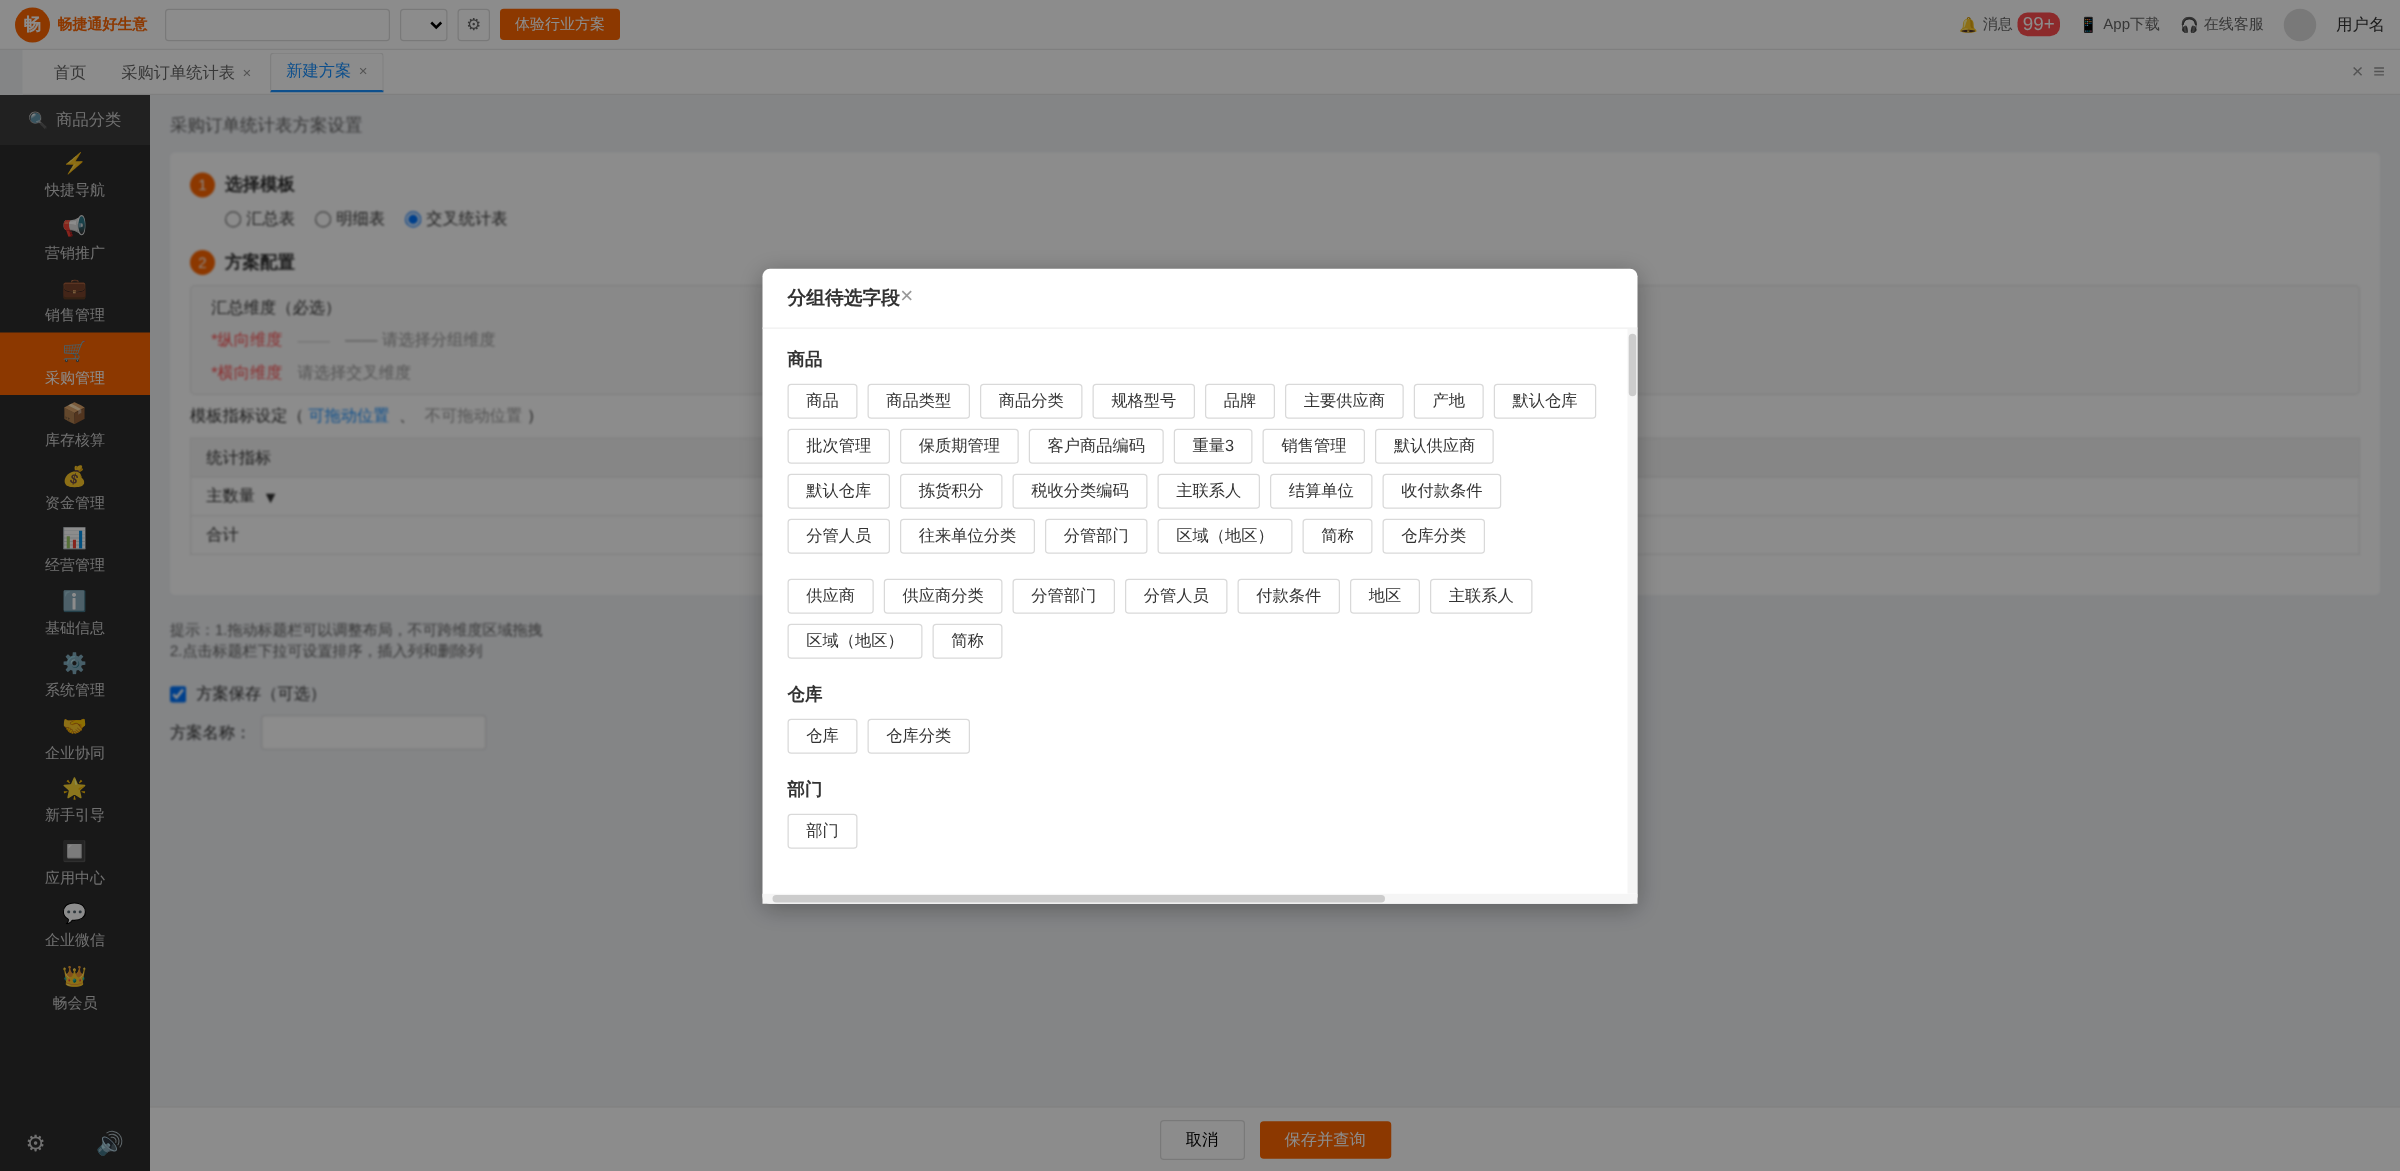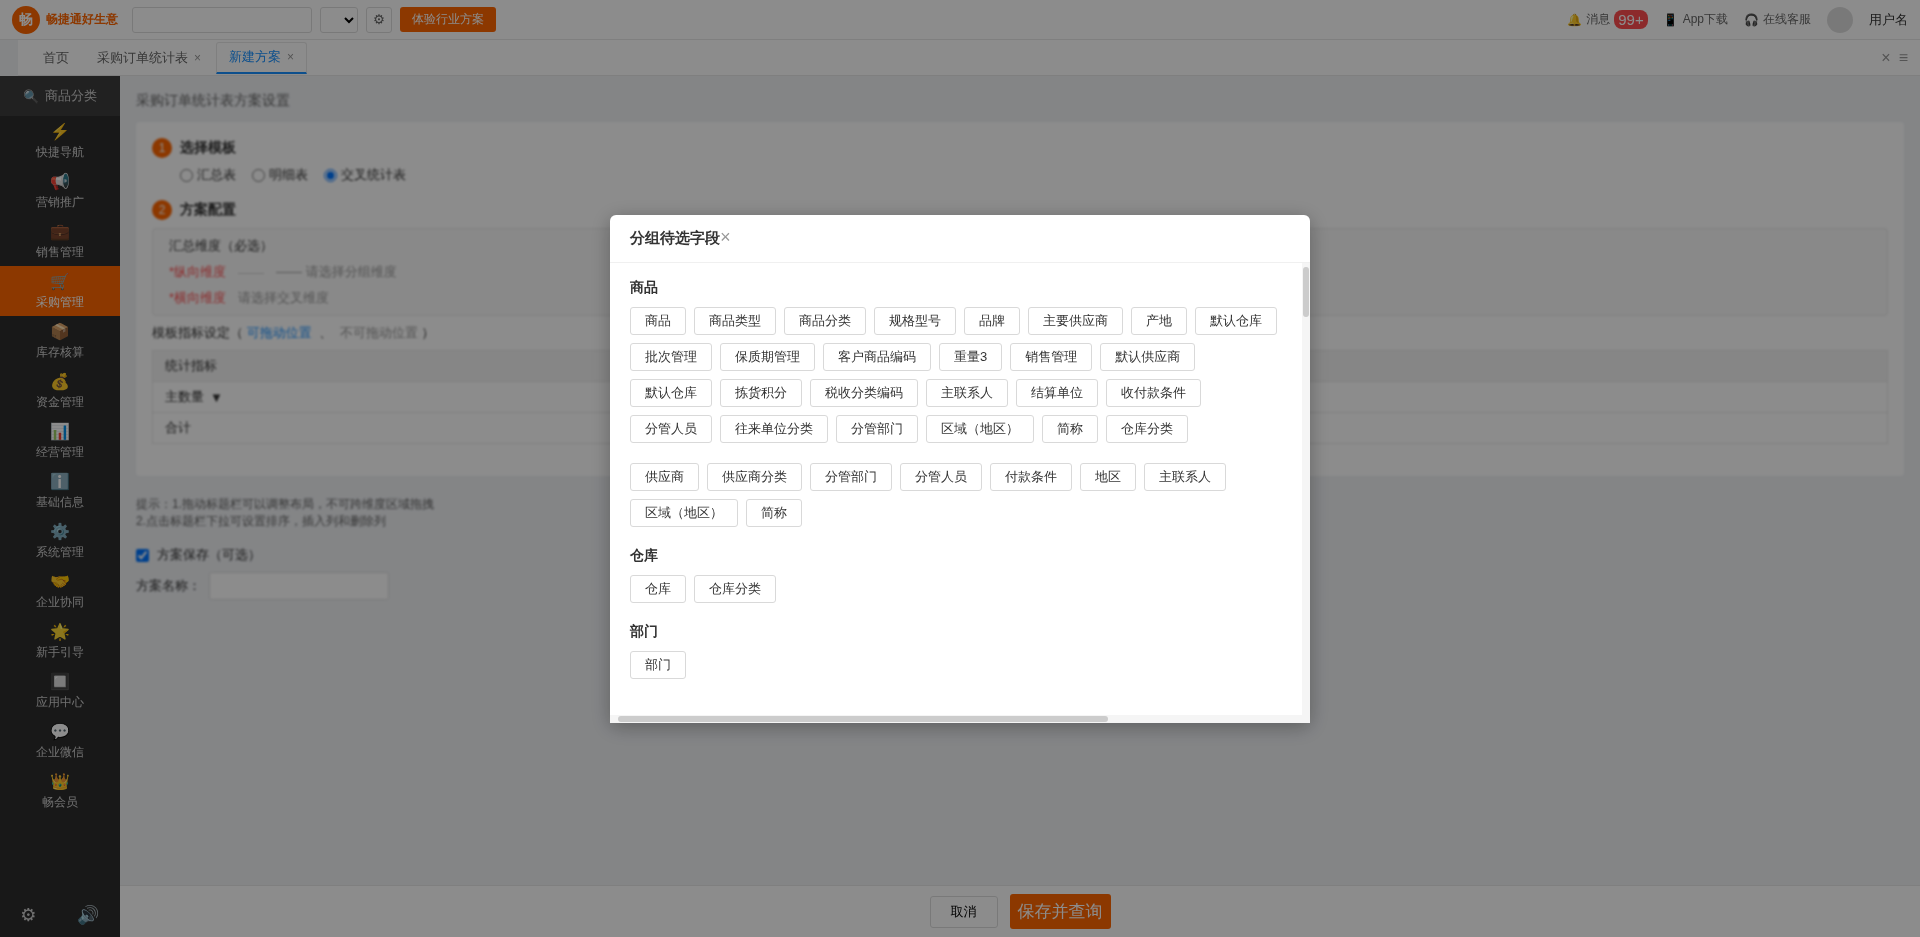--- a/index.html
+++ b/index.html
@@ -274,27 +274,27 @@
     }
     .btn-cancel {
       padding: 6px 20px;
       border: 1px solid #ddd;
       background: white;
       border-radius: 3px;
       cursor: pointer;
       font-size: 13px;
     }
     .btn-save {
-      padding: 6px 8px;
+      padding: 6px 20px;
       background: #ff6600;
       color: white;
       border: none;
       border-radius: 3px;
       cursor: pointer;
-      font-size: 17px;
+      font-size: 13px;
     }
 
     
     .modal-overlay {
       position: fixed;
       top: 0; left: 0; right: 0; bottom: 0;
       background: rgba(0,0,0,0.45);
       z-index: 1000;
       display: flex;
       align-items: center;

